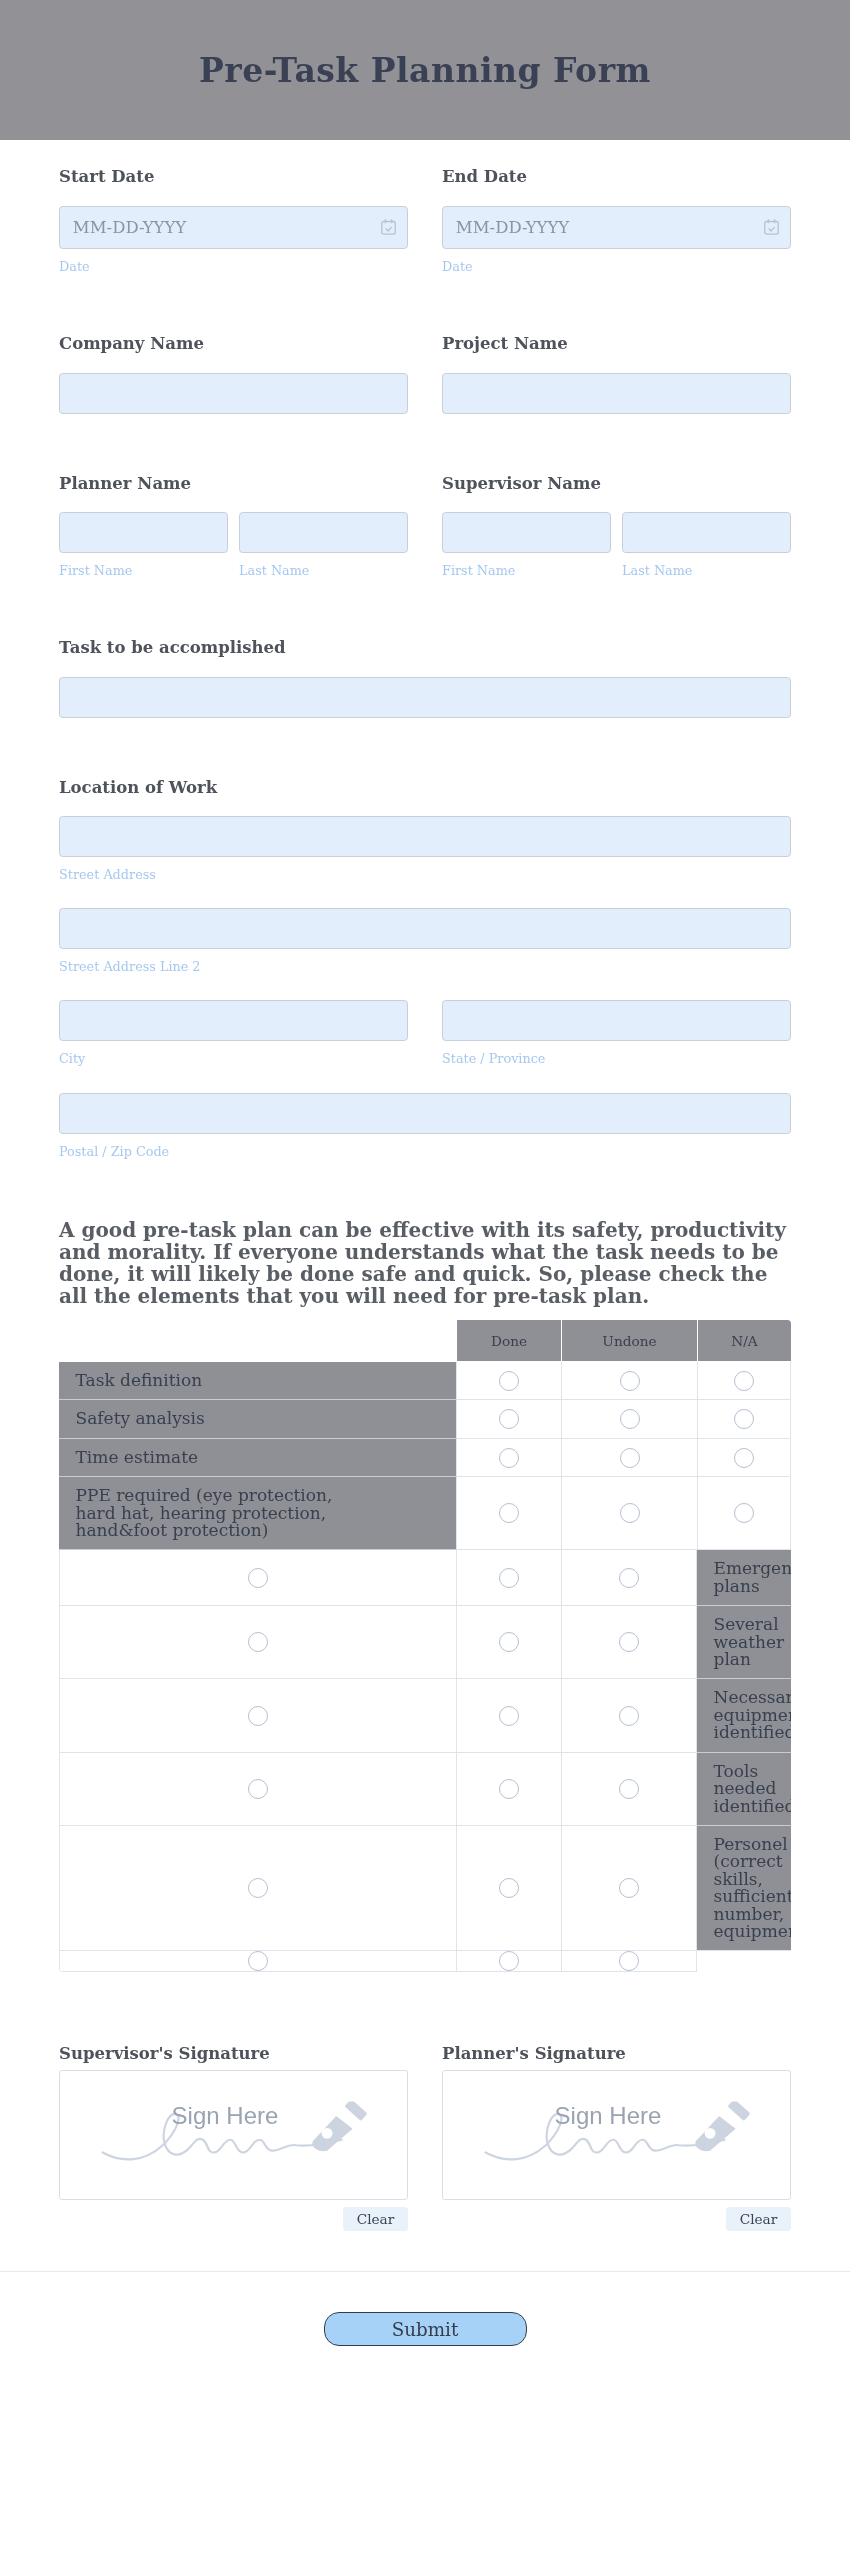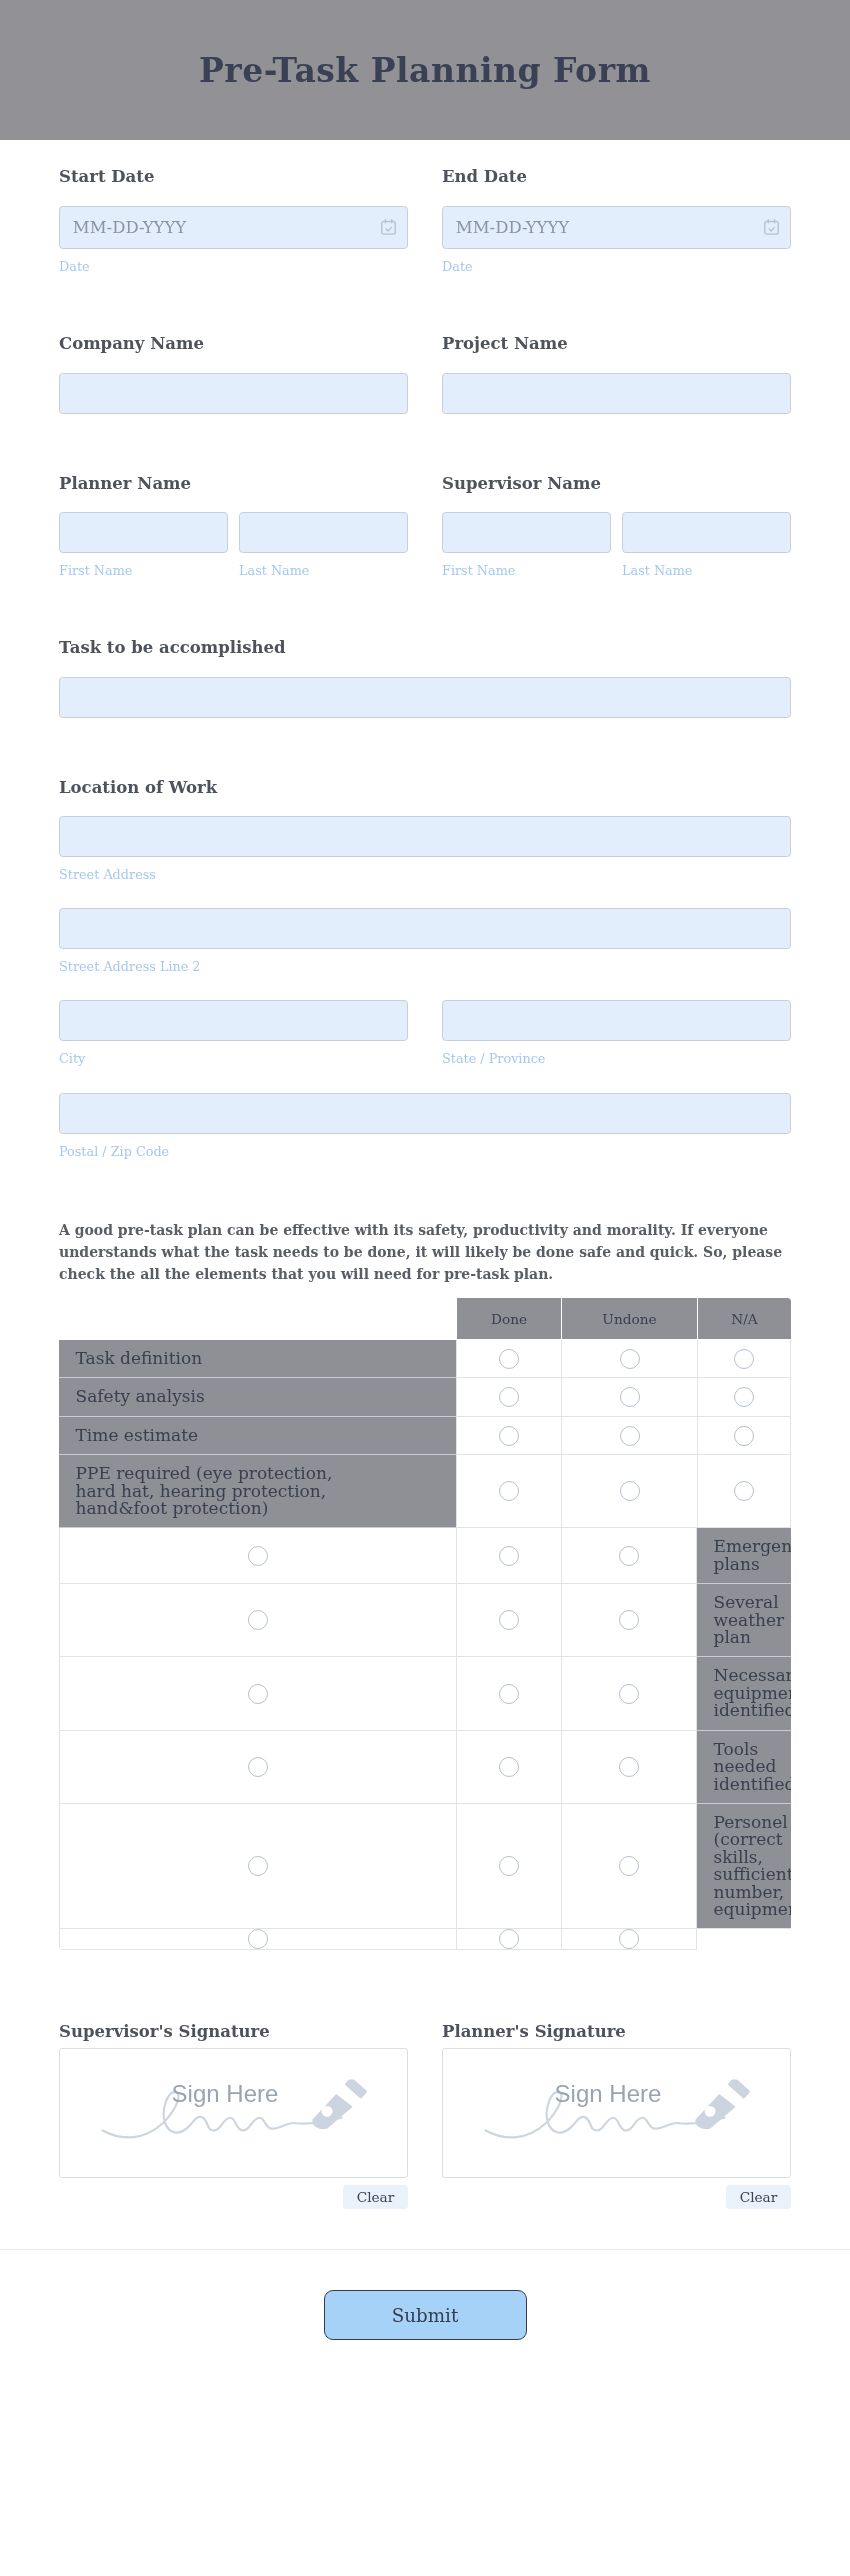--- a/index.html
+++ b/index.html
@@ -31,21 +31,21 @@
     font-family:"DejaVu Serif", serif; font-size:16.5px; color:#444a55; padding:0 12.8px; outline:none;
   }
   .tinput::placeholder, textarea::placeholder{color:var(--placeholder); opacity:1;}
   .date-wrap{position:relative;}
   .date-wrap .tinput{height:43px; padding-right:38px;}
   .cal-icon{position:absolute; right:10px; top:50%; transform:translateY(-50%); cursor:pointer; line-height:0;}
   .sublabel{display:block; color:var(--sublabel); font-size:12.8px; line-height:14.6px; margin-top:11px;}
   .namegrid{display:grid; grid-template-columns:1fr 1fr; column-gap:11px;}
   .addr-sub{margin-bottom:25.6px;}
   .para{
-    color:var(--para); font-size:14px; font-weight:bold; line-height:22px; margin-bottom:12.8px;
+    color:var(--para); font-size:20px; font-weight:bold; line-height:22px; margin-bottom:12.8px;
   }
   
   .check-table{
     display:grid; grid-template-columns:397px 105px 136px 94px;
     width:732px; border-radius:3.7px; overflow:hidden; margin-bottom:64px;
   }
   .hc{
     background:var(--cell-gray); color:var(--table-text); font-size:13.7px;
     display:flex; align-items:center; justify-content:center; height:42px;
     border-left:1.8px solid #fff; border-bottom:1.8px solid #fff;
@@ -86,22 +86,22 @@
     font-family:"Liberation Sans", sans-serif; font-size:24px; color:var(--sign-here); white-space:nowrap;
   }
   .clear-row{display:flex; justify-content:flex-end; margin-top:7.3px;align-items:flex-end;}
   .clear-btn{
     background:var(--clear-bg); border:none; border-radius:3.7px; padding:3.7px 13.7px;
     font-family:"DejaVu Serif", serif; font-size:13.7px; color:#3b4456; cursor:pointer; height:24px;
   }
   .divider{border-top:0.9px solid var(--divider); margin:40px 0 0 0;}
   .submit-row{display:flex; justify-content:center; margin-top:40px;}
   .submit-btn{
-    width:203px; height:50px; background:var(--submit-bg);
-    border:1.8px solid var(--submit-border); border-radius:9px;
+    width:203px; height:34px; background:var(--submit-bg);
+    border:1.8px solid var(--submit-border); border-radius:15px;
     font-family:"DejaVu Serif", serif; font-size:18.3px; color:#353c4e; cursor:pointer;
   }
 </style>
 </head>
 <body>
 
 <div class="header">
   <h1 class="page-title">Pre-Task Planning Form</h1>
 </div>
 

